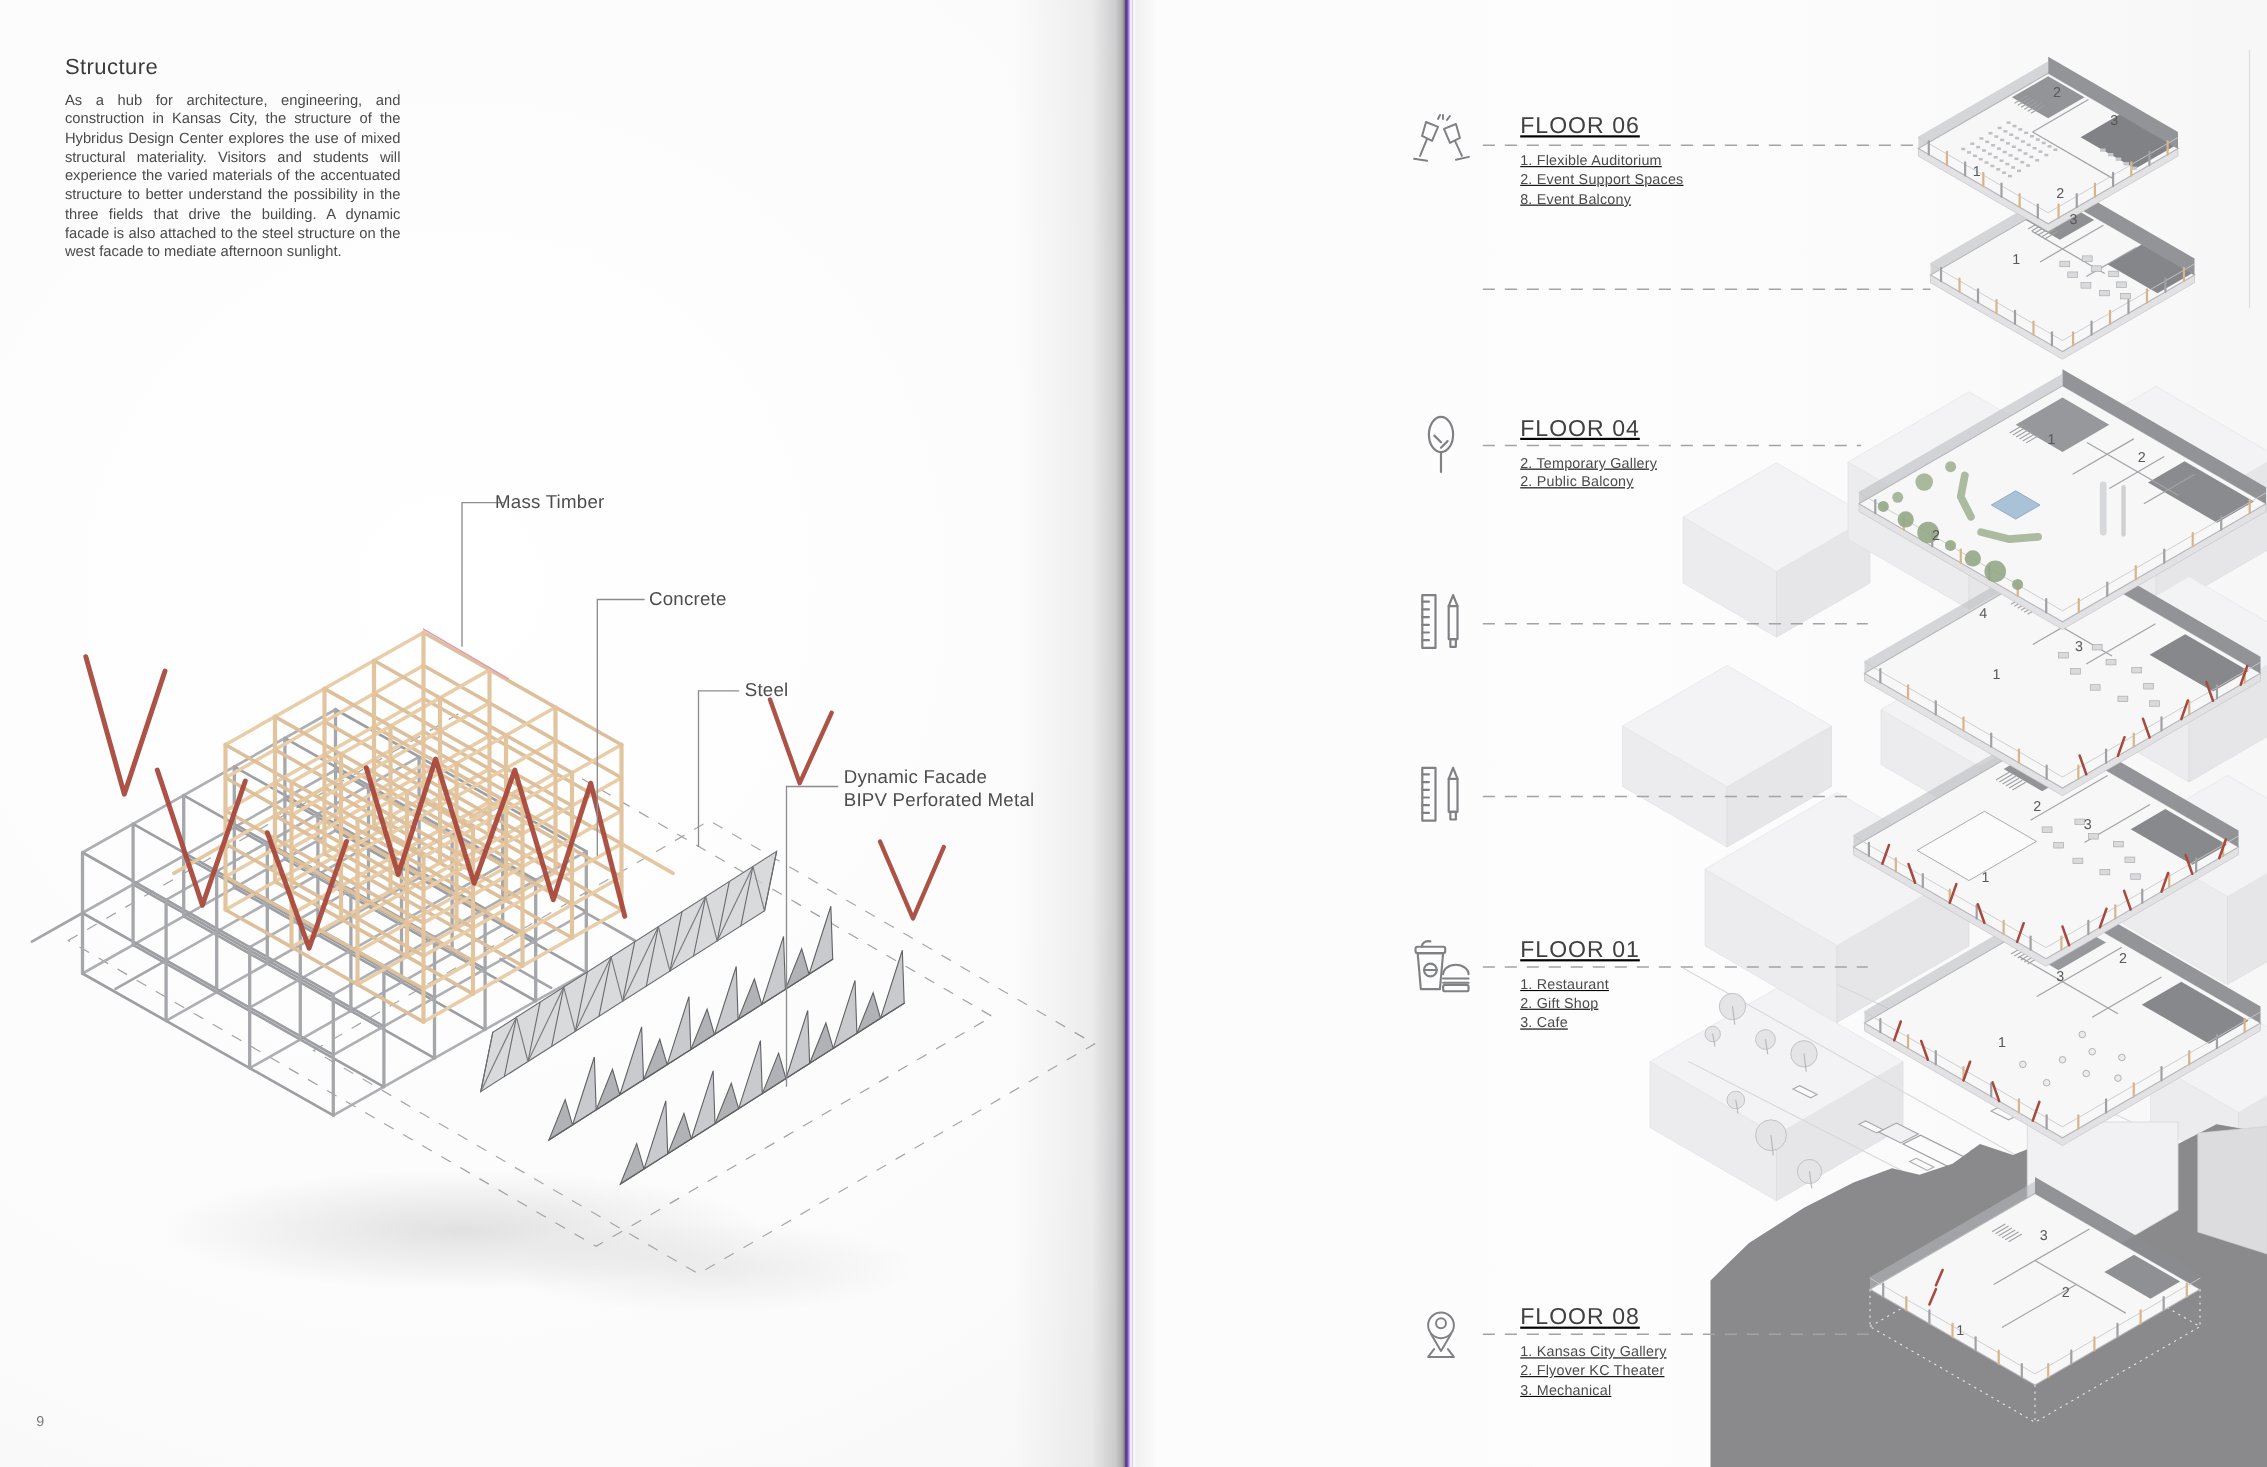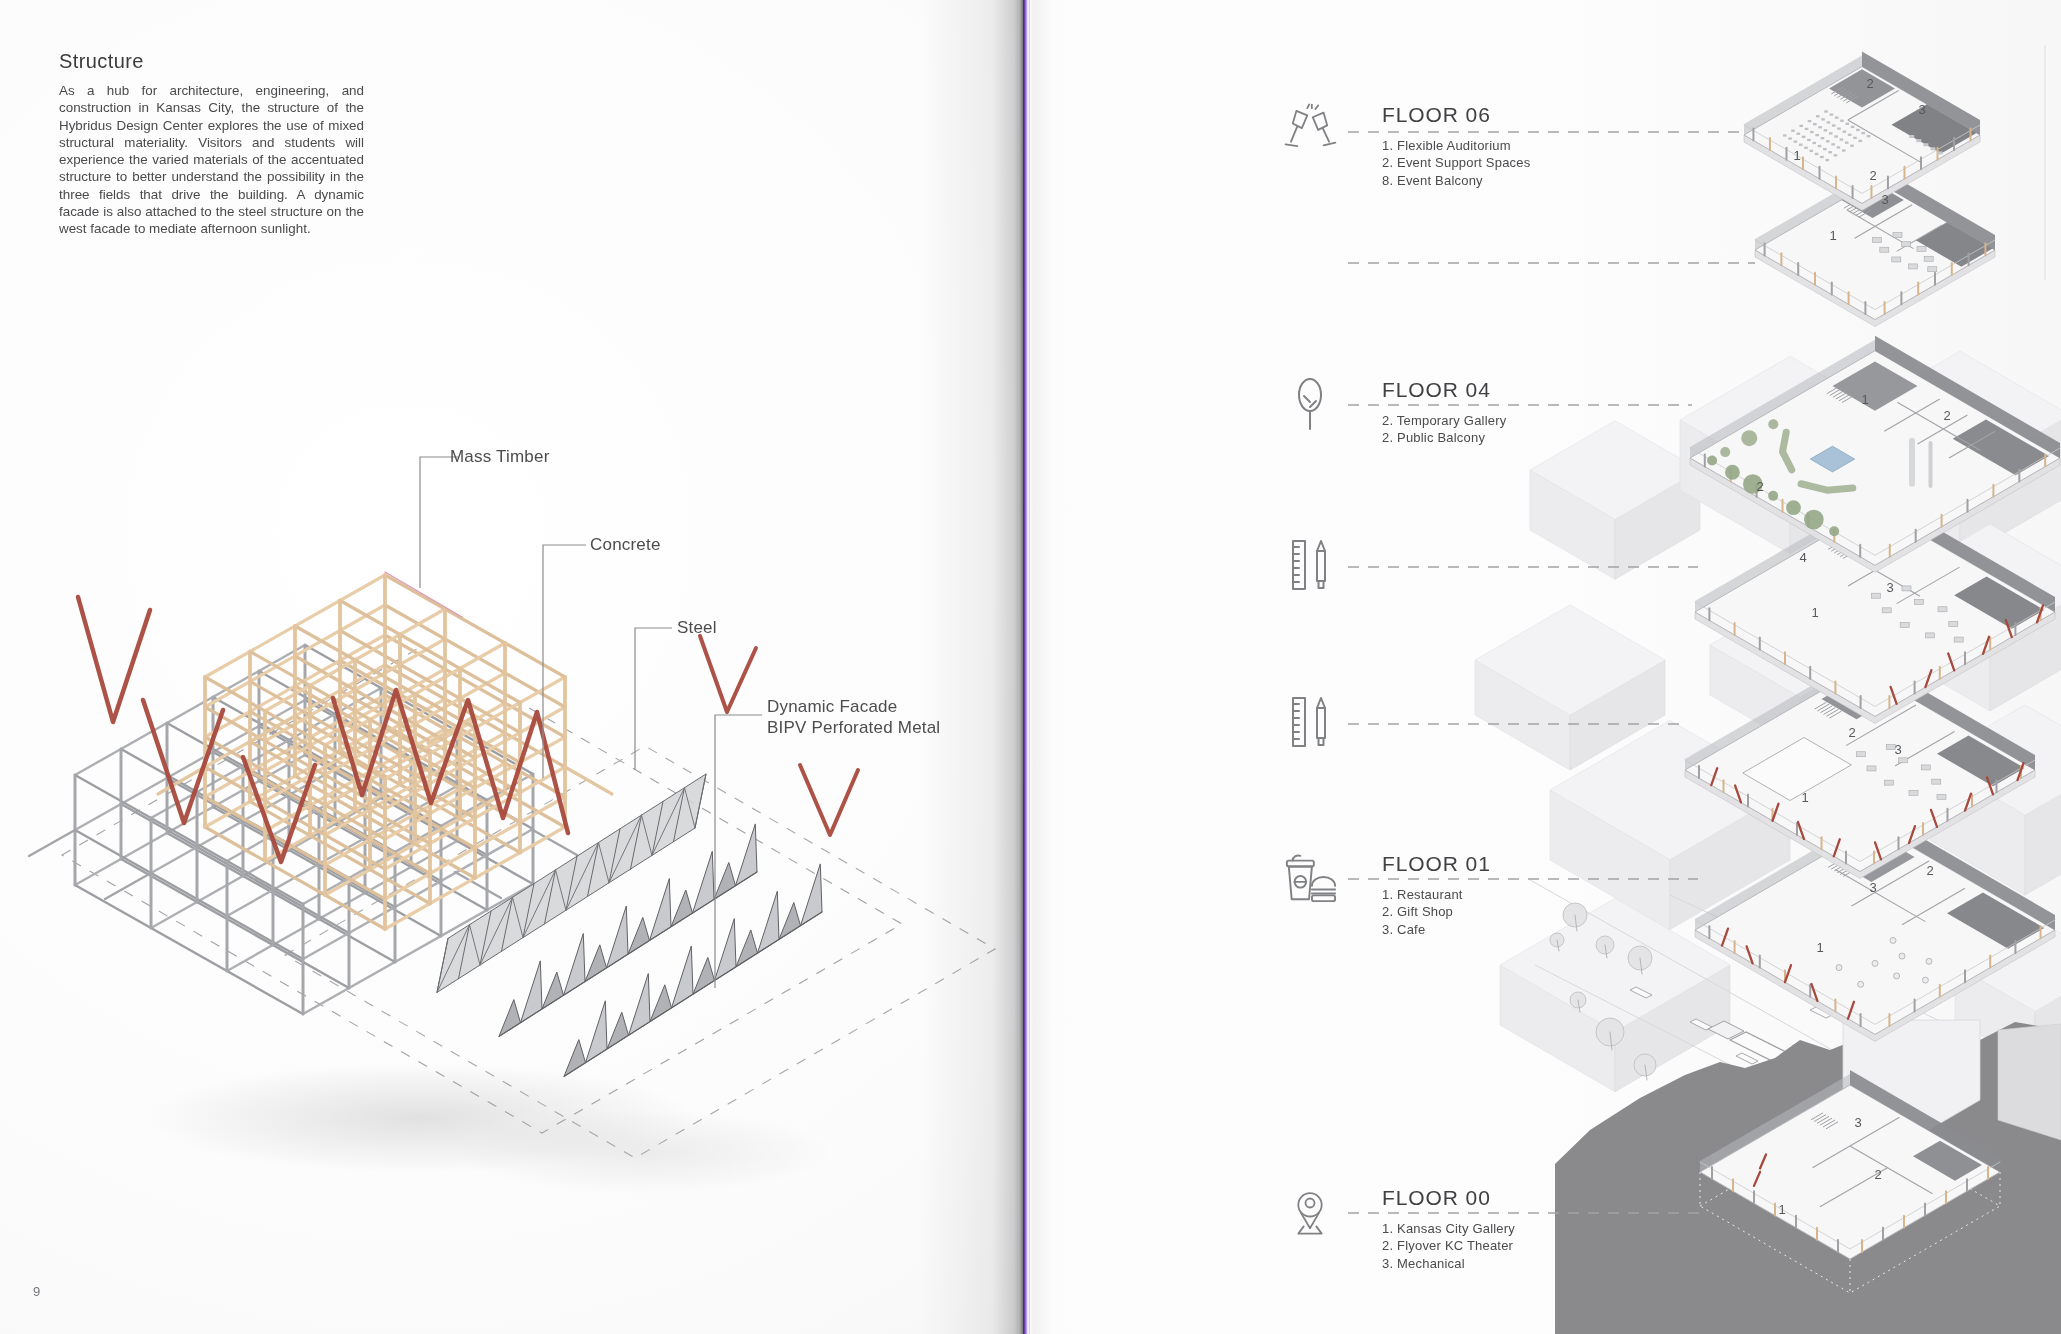--- a/index.html
+++ b/index.html
@@ -14,21 +14,21 @@
   .page-right{position:absolute;left:1030px;top:0;width:1031px;height:1334px;
     background:linear-gradient(90deg,#fcfcfd 0%, #fdfdfe 45%, #f7f7f8 100%);}
   svg.layer{position:absolute;left:0;top:0;}
   h1.ltitle{position:absolute;left:59px;top:50px;margin:0;font-size:20px;font-weight:500;
     letter-spacing:.4px;color:#3b3b3d;z-index:3;}
   p.lbody{position:absolute;left:59px;top:82px;width:305px;margin:0;font-size:13.4px;
     line-height:17.3px;text-align:justify;color:#4a4a4c;z-index:3;}
   .dlabel{position:absolute;font-size:17px;color:#4d4d4f;letter-spacing:.2px;z-index:4;white-space:nowrap;}
   .dlabel .l2{display:block;}
   .pagenum{position:absolute;left:33px;top:1284px;font-size:13px;color:#76767a;z-index:4;}
-  .floor-row{position:absolute;left:248px;display:flex;width:430px;z-index:4;}
+  .floor-row{position:absolute;left:248px;display:flex;width:430px;z-index:4;text-decoration:underline;}
   .ficon{width:64px;height:58px;flex:0 0 64px;display:flex;align-items:center;justify-content:center;}
   .ficon svg{stroke:#808184;fill:none;stroke-width:2;stroke-linecap:round;stroke-linejoin:round;}
   .ftext{margin-left:40px;}
   .ftitle{font-size:21px;letter-spacing:.9px;color:#414143;line-height:26px;margin-top:2px;font-weight:400;}
   .ftext ul{list-style:none;margin:9px 0 0 0;padding:0;}
   .ftext li{font-size:13px;line-height:17.4px;color:#4b4b4d;letter-spacing:.2px;}
   #numsR text{font-family:"Liberation Sans",sans-serif;font-size:13px;fill:#58585a;text-anchor:middle;}
 </style>
 </head>
 <body>
@@ -818,21 +818,21 @@
     <div class="floor-row" style="top:1183px">
       <div class="ficon">
         <svg width="54" height="56" viewBox="0 0 60 56">
           <circle cx="30" cy="20" r="13"></circle>
             <circle cx="30" cy="18" r="5"></circle>
           <path d="M20,29 L30,46 L40,29"></path>
             <path d="M17,52 L23,44 M37,44 L43,52 M17,52 H43"></path>
         </svg>
       </div>
       <div class="ftext">
-        <div class="ftitle">FLOOR 00</div>
+        <div class="ftitle">FLOOR 08</div>
         <ul>
           <li>1.  Kansas City Gallery</li>
           <li>2. Flyover KC Theater</li>
           <li>3. Mechanical</li>
         </ul>
       </div>
     </div>
   </section>
 </div>
 

